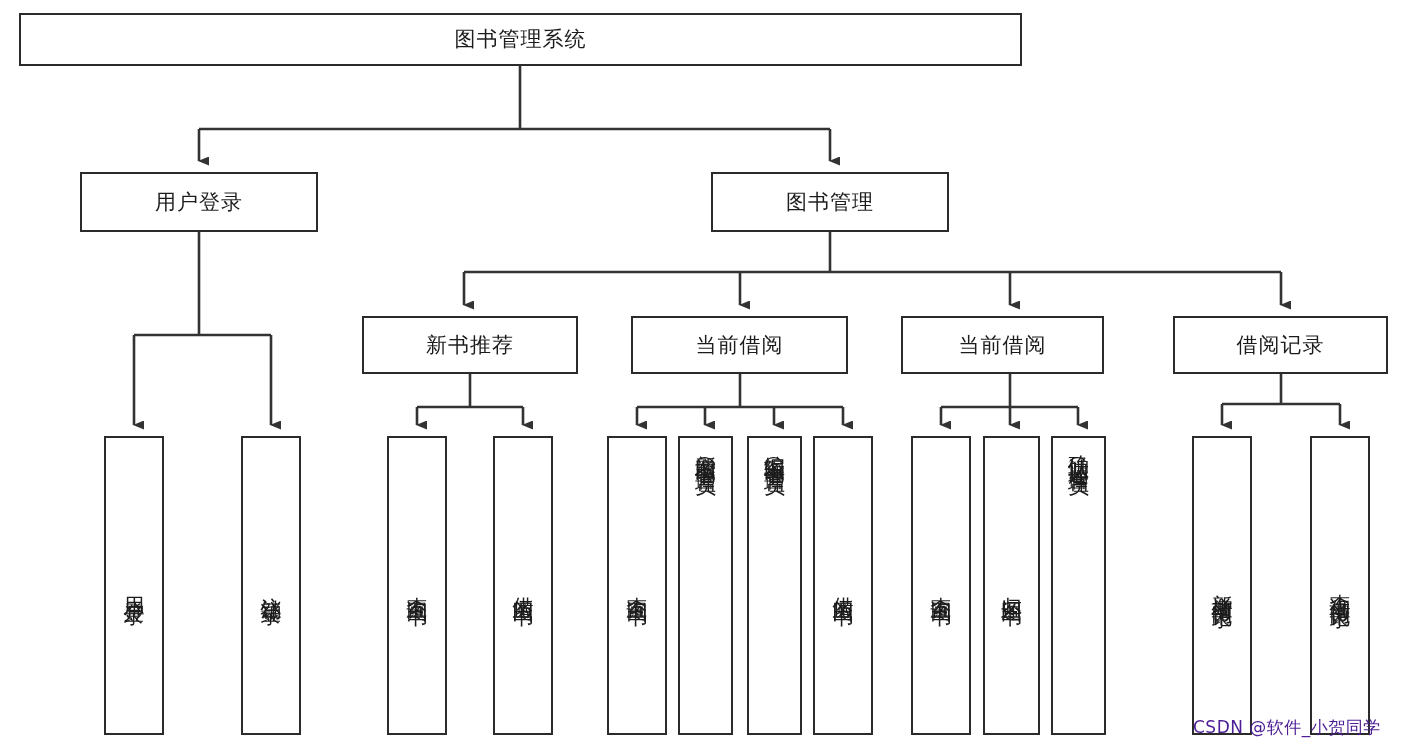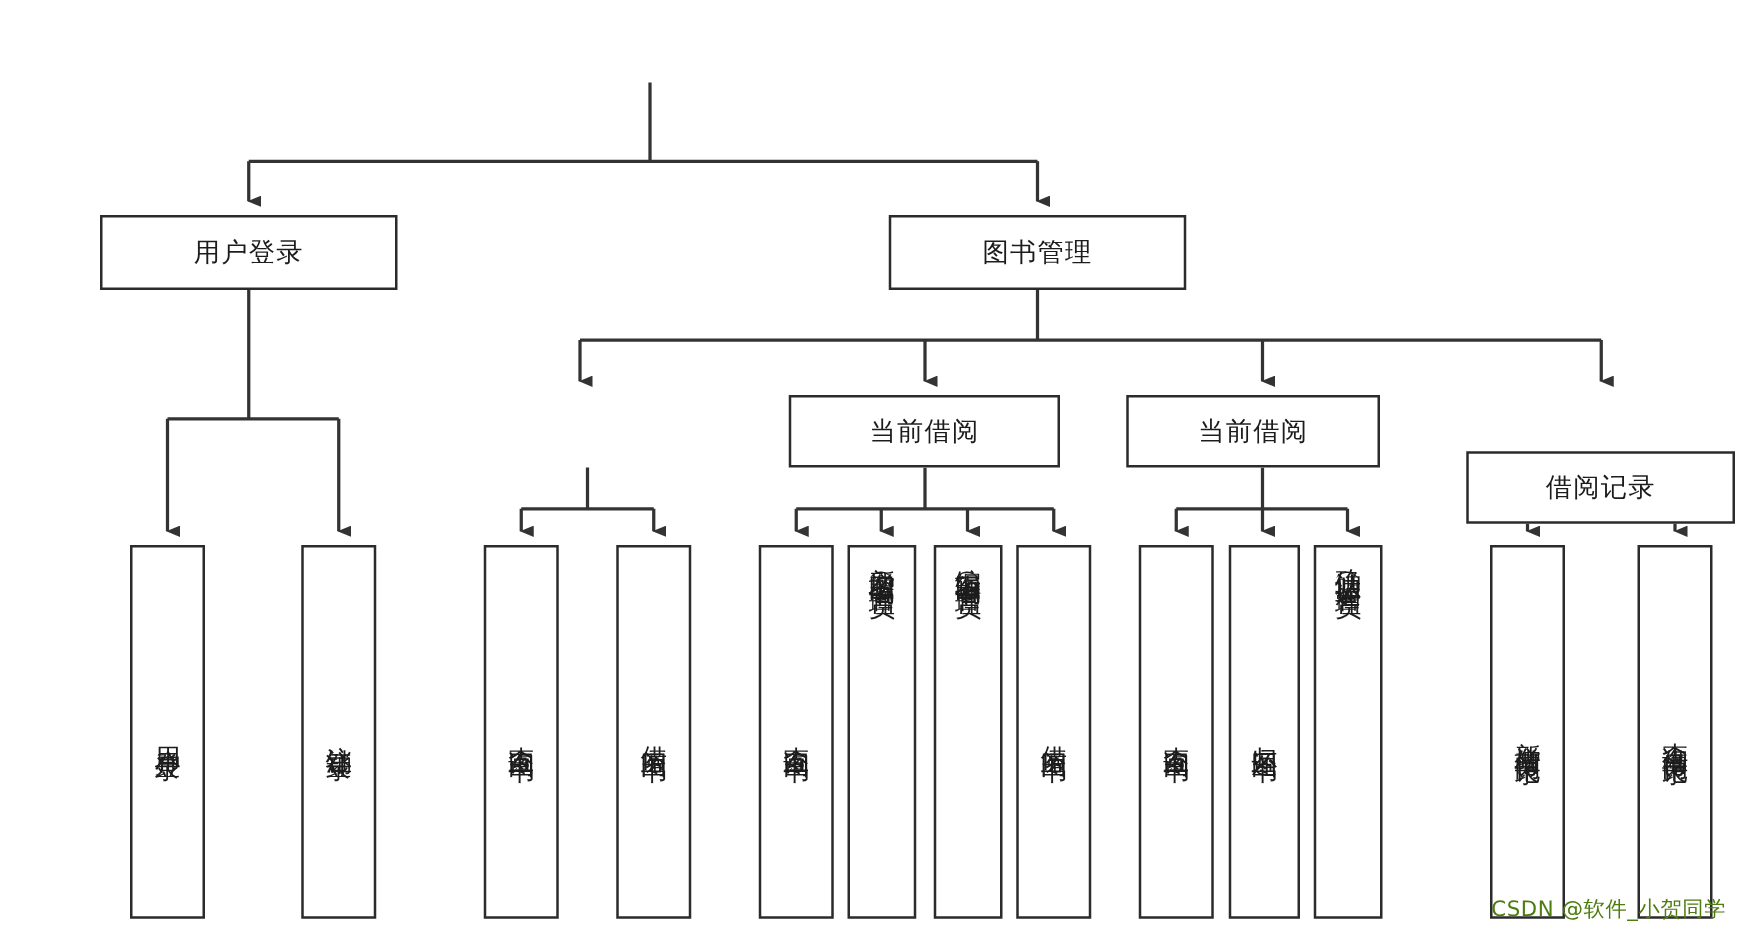--- a/index.html
+++ b/index.html
@@ -46,21 +46,21 @@
     letter-spacing:3px;
     line-height:1.05;
     display:block;
   }
   .node.vert.centered{
     align-items:center;
   }
   .watermark{
     position:absolute;
     font-size:17px;
-    color:#4d7c0f;
+    color:#4c1d95;
     letter-spacing:0.5px;
     white-space:nowrap;
     z-index:20;
     font-family:"DejaVu Sans","Liberation Sans",sans-serif;
   }
   svg#edges{
     position:absolute;left:0;top:0;width:1405px;height:747px;
     z-index:1;
     pointer-events:none;
   }
@@ -113,35 +113,41 @@
       <path d="M1010,407 L1010,425" marker-end="url(#arw)"></path>
       <path d="M1078,407 L1078,425" marker-end="url(#arw)"></path>
 
       <path d="M1281,374 L1281,404"></path>
       <path d="M1222,404 L1340,404"></path>
       <path d="M1222,404 L1222,425" marker-end="url(#arw)"></path>
       <path d="M1340,404 L1340,425" marker-end="url(#arw)"></path>
     </g>
   </svg>
 
+  <div class="node" style="left:19px;top:13px;width:1003px;height:53px;">
+    <span class="lbl">图书管理系统</span>
+  </div>
 
   <div class="node" style="left:80px;top:172px;width:238px;height:60px;">
     <span class="lbl">用户登录</span>
   </div>
   <div class="node" style="left:711px;top:172px;width:238px;height:60px;text-align:center;">
     <span class="lbl">图书管理</span>
   </div>
 
+  <div class="node" style="left:362px;top:316px;width:216px;height:58px;">
+    <span class="lbl">新书推荐</span>
+  </div>
   <div class="node" style="left:631px;top:316px;width:217px;height:58px;">
     <span class="lbl">当前借阅</span>
   </div>
   <div class="node" style="left:901px;top:316px;width:203px;height:58px;">
     <span class="lbl">当前借阅</span>
   </div>
-  <div class="node" style="left:1173px;top:316px;width:215px;height:58px;margin-top:45px;">
+  <div class="node" style="left:1173px;top:316px;width:215px;height:58px;">
     <span class="lbl">借阅记录</span>
   </div>
 
   <div class="node vert centered" style="left:104px;top:436px;width:60px;height:299px;">
     <span class="lbl">用户登录</span>
   </div>
   <div class="node vert centered" style="left:241px;top:436px;width:60px;height:299px;">
     <span class="lbl">注销登录</span>
   </div>
 

